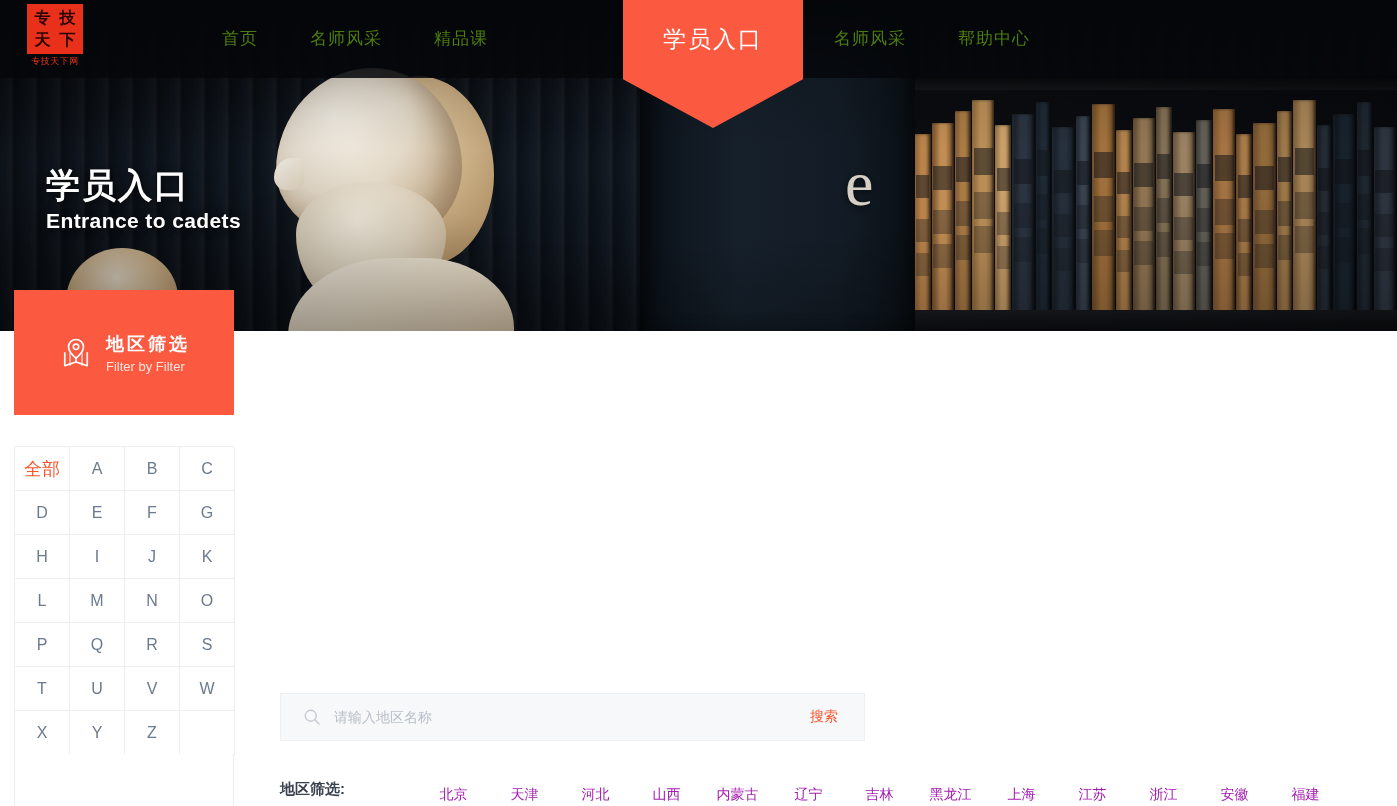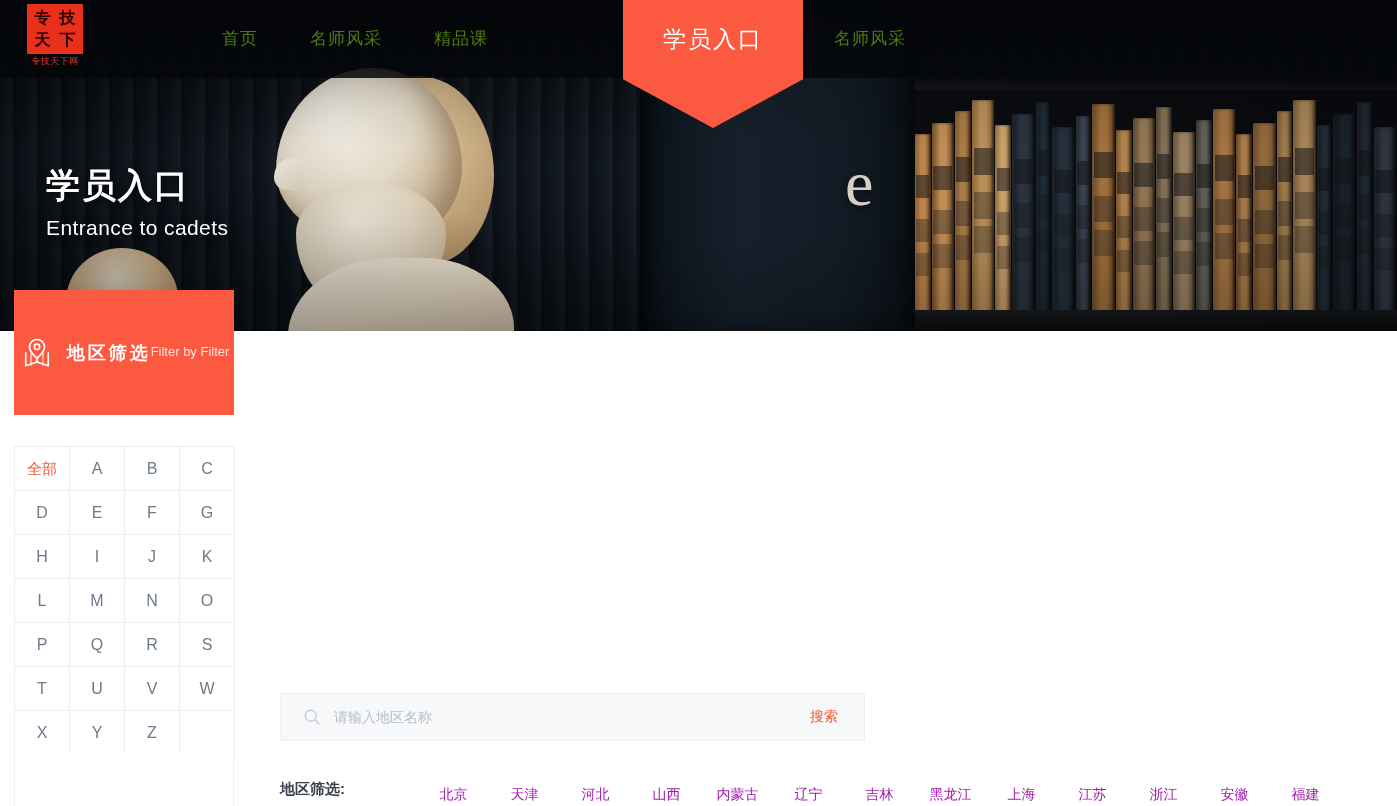--- a/index.html
+++ b/index.html
@@ -166,57 +166,56 @@
 
   
   .hero-title {
     position: absolute; left: 46px; top: 163px; z-index: 5;
   }
   .hero-title .cn {
     color: #ffffff; font-size: 34px; font-weight: bold; letter-spacing: 2px;
     text-shadow: 0 2px 10px rgba(0,0,0,.75);
   }
   .hero-title .en {
-    margin-top: 7px;
-    color: #ffffff; font-size: 21px; font-weight: normal; letter-spacing: .4px;
+    color: #ffffff; font-size: 21px; font-weight: bold; letter-spacing: .4px;
     text-shadow: 0 2px 10px rgba(0,0,0,.75);
   }
 
   
   .content { position: relative; width: 1165px; height: 475px; background: #fff; }
 
   
   .region-banner {
     position: absolute; left: 14px; top: 290px; width: 220px; height: 125px;
     background: #fb5a41;
     display: flex; align-items: center; justify-content: center; gap: 12px;
     z-index: 8;
   }
   .region-banner .pin-icon { width: 36px; height: 36px; flex: 0 0 36px; }
-  .region-banner .texts { display: flex; flex-direction: row; }
+  .region-banner .texts { display: flex; flex-direction: column; }
   .region-banner .cn {
     color: #fff; font-size: 18px; font-weight: bold; letter-spacing: 3px; white-space: nowrap;
   }
   .region-banner .en {
     color: #ffe3dd; font-size: 13px; margin-top: 3px; white-space: nowrap;
   }
 
   
   .letters {
     position: absolute; left: 14px; top: 446px; width: 220px;
     border-left: 1px solid #eceef0;
     border-top: 1px solid #eceef0;
     display: grid; grid-template-columns: repeat(4, 55px);
   }
   .letter-cell {
     height: 44px; line-height: 44px; text-align: center;
     border-right: 1px solid #eceef0; border-bottom: 1px solid #eceef0;
     color: #6b7a8d; font-size: 16px; cursor: pointer; background: #fff;
   }
-  .letter-cell.active { color: #f5582f; font-size: 15px; font-weight: 500; }
+  .letter-cell.active { color: #f5582f; font-size: 18px; font-weight: 500; }
   .letter-cell.empty { cursor: default; }
   .letters-tail {
     position: absolute; left: 14px; top: 754px; width: 220px; height: 52px;
     border-left: 1px solid #eceef0; border-right: 1px solid #eceef0; background: #fff;
   }
 
   
   .searchbar {
     position: absolute; left: 280px; top: 362px; width: 585px; height: 48px;
     background: #f7f8fa; border: 1px solid #eef0f2;
@@ -315,20 +314,21 @@
     </div>
 
     <div class="nav-items" id="nav-left">
         <div class="nav-item">首页</div>
         <div class="nav-item">名师风采</div>
         <div class="nav-item">精品课</div>
       </div>
     <div class="nav-items" id="nav-right" style="margin-left:206px;">
         <div class="nav-item">书城</div>
         <div class="nav-item">名师风采</div>
+        <div class="nav-item">帮助中心</div>
       </div>
   </div>
 
   <div class="nav-flag">
     <div class="flagbg"></div>
     <div class="flaglabel">学员入口</div>
   </div>
 </div>
 
 <div class="content">

